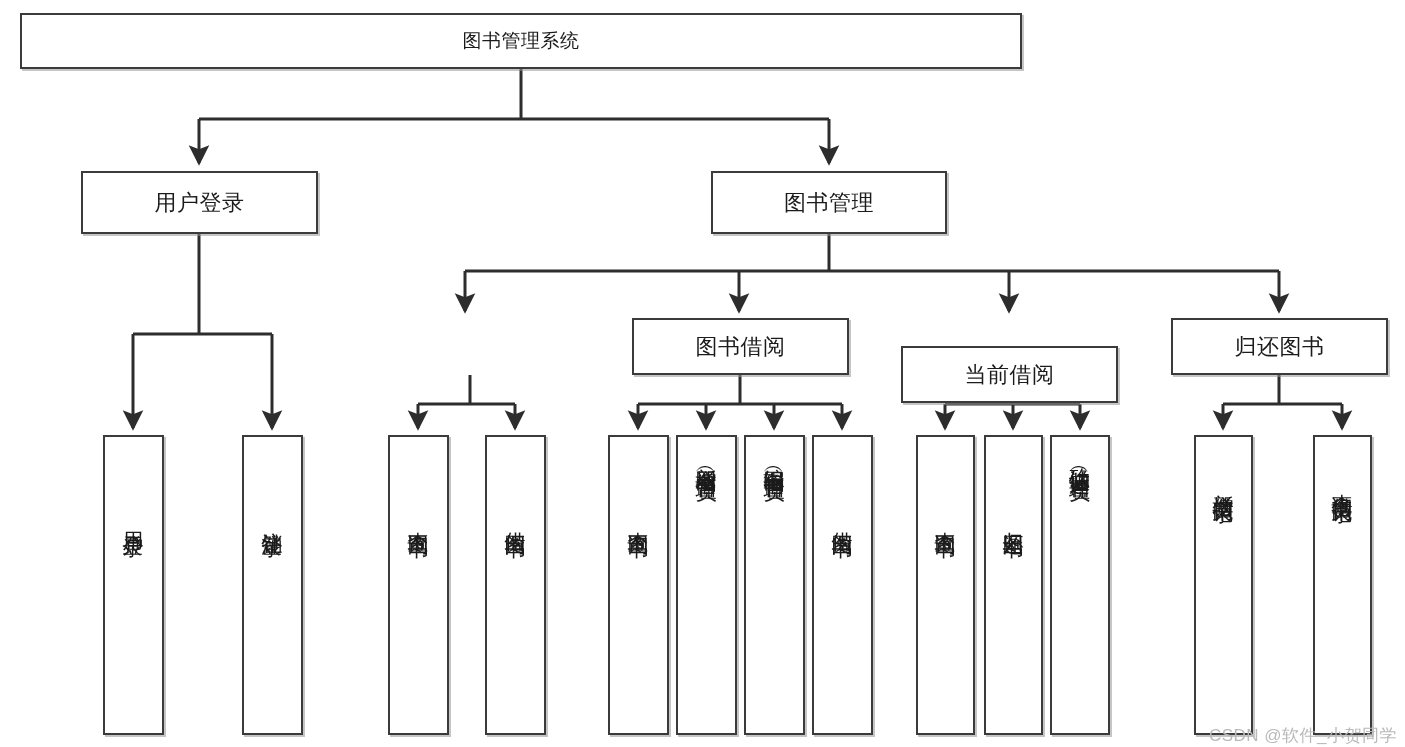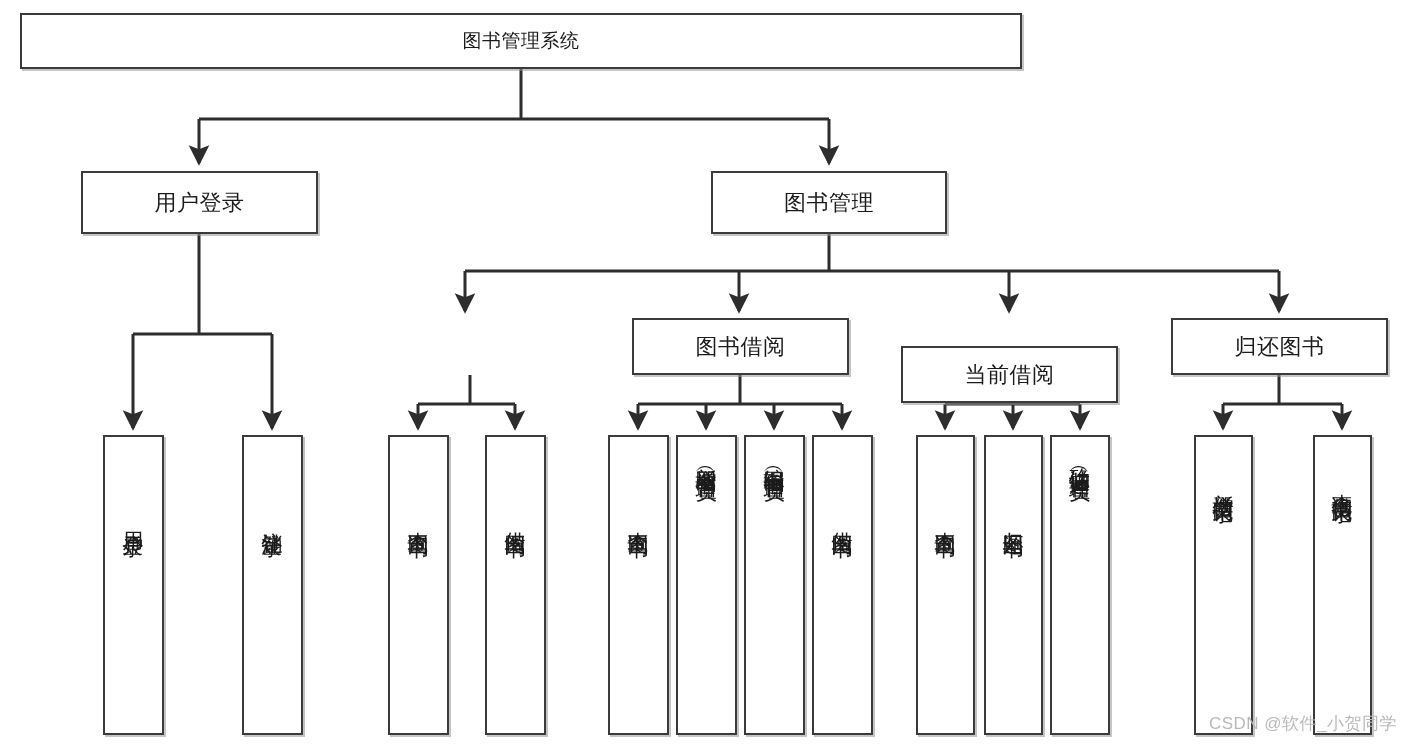--- a/index.html
+++ b/index.html
@@ -69,21 +69,21 @@
   }
   .node.vert.tall .lbl {
     margin-top: 8px;
   }
   .node.vert.tallish .lbl {
     margin-top: 34px;
   }
   #watermark {
     position: absolute;
     right: 8px;
-    bottom: 12px;
+    bottom: 0;
     font-size: 17px;
     color: #b9b9b9;
     letter-spacing: 0.5px;
     z-index: 5;
     white-space: nowrap;
   }
 </style>
 </head>
 <body>
 

